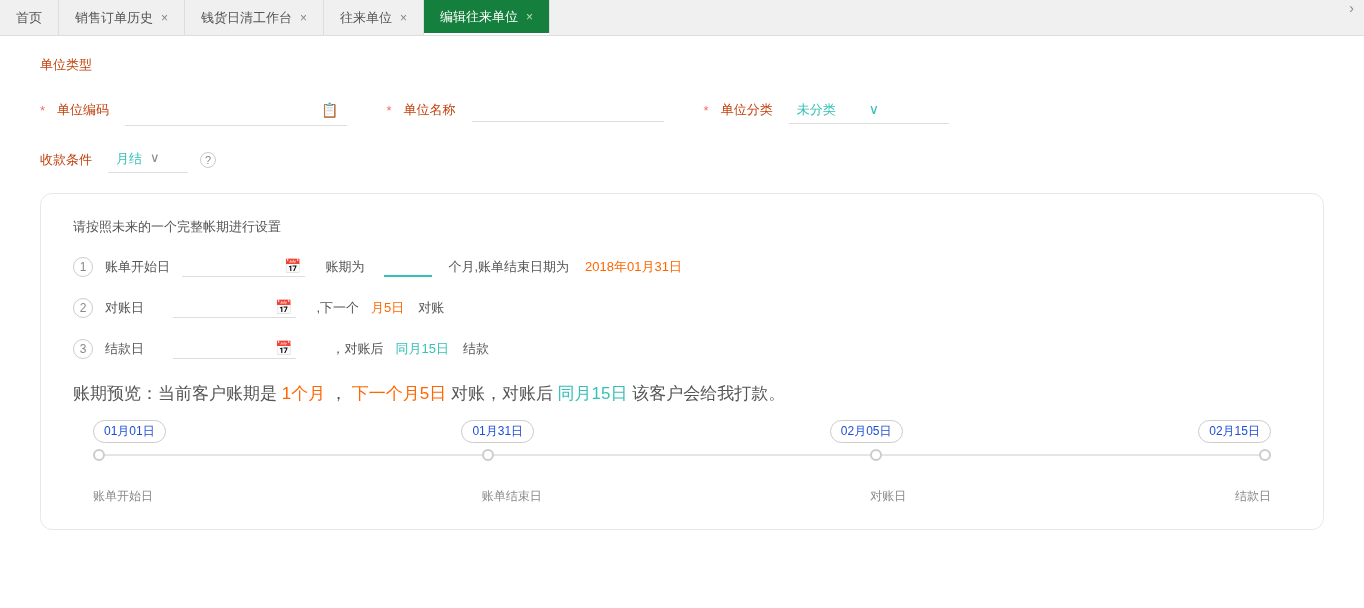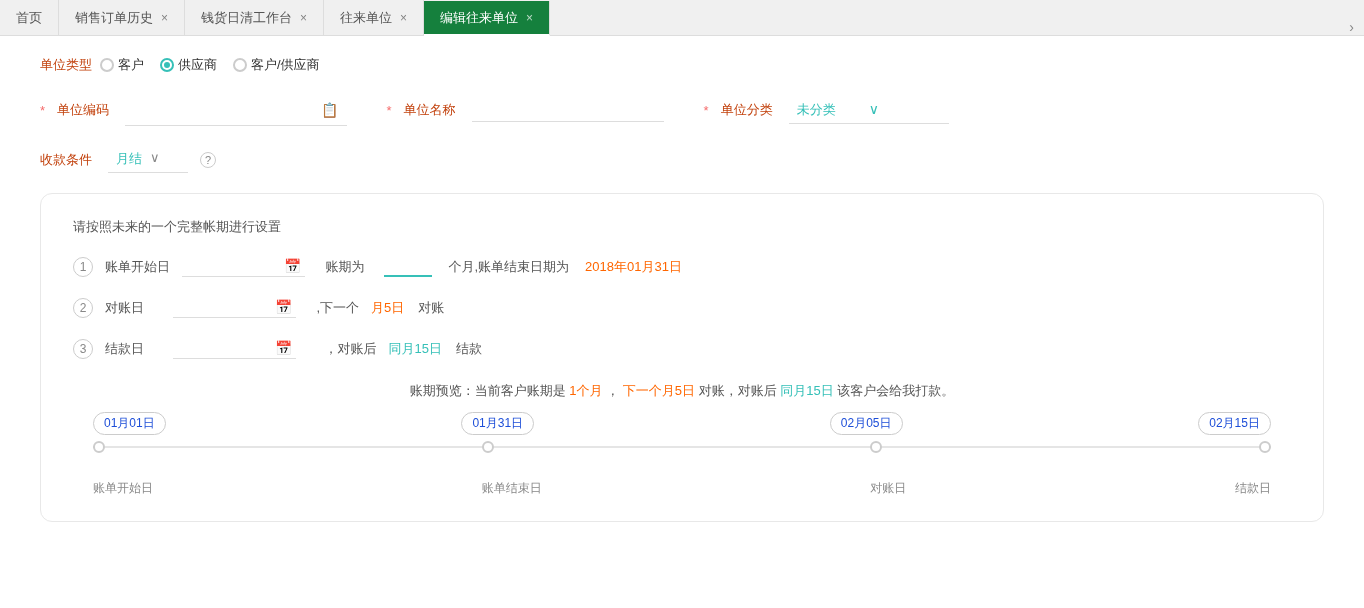--- a/index.html
+++ b/index.html
@@ -1,21 +1,21 @@
 <!DOCTYPE html>
 <html><head>
   <meta charset="utf-8">
   <style>
     * { box-sizing: border-box; margin: 0; padding: 0; }
     body { font-family: "Microsoft YaHei", "PingFang SC", sans-serif; font-size: 13px; background: #f5f5f5; color: #333; }
 
     
     .tab-bar {
       display: flex;
-      align-items: flex-end;
+      align-items: flex-start;
       background: #f0f0f0;
       border-bottom: 1px solid #ddd;
       height: 36px;
       padding-left: 0;
     }
     .tab {
       display: flex;
       align-items: center;
       padding: 0 16px;
       height: 100%;
@@ -229,24 +229,23 @@
       width: 40px;
     }
     .text-normal { color: #555; }
     .text-orange { color: #ff6600; }
     .text-teal { color: #36c0b8; }
     .text-date-highlight { color: #ff6600; font-weight: normal; }
 
     
     .preview-section {
       margin-top: 16px;
-      font-size: 13px;
+      font-size: 17px;
       color: #555;
       line-height: 1.8;
-      text-align: center;
     }
 
     
     .timeline-container {
       margin-top: 20px;
       padding: 0 20px;
       position: relative;
     }
     .tl-line {
       position: absolute;
@@ -329,34 +328,20 @@
     <span>编辑往来单位</span>
     <span class="close-btn">×</span>
   </div>
   <div class="tab-arrow">›</div>
 </div>
 
 <div class="content">
 
   <div class="form-row">
     <span class="form-label">单位类型</span>
-    <div class="radio-group">
-      <label class="radio-item">
-        <div class="radio-circle"></div>
-        <span>客户</span>
-      </label>
-      <label class="radio-item">
-        <div class="radio-circle checked"></div>
-        <span>供应商</span>
-      </label>
-      <label class="radio-item">
-        <div class="radio-circle"></div>
-        <span>客户/供应商</span>
-      </label>
-    </div>
   </div>
 
   <div class="form-row" style="gap:40px;">
     <div style="display:flex;align-items:center;gap:8px;">
       <span class="required-star">*</span>
       <span class="form-label">单位编码</span>
       <div class="input-with-icon">
         <input type="text" class="form-input" style="border-bottom: none;">
         <span class="icon-cal">📋</span>
       </div>
@@ -423,21 +408,21 @@
 
     <div class="row-item">
       <div class="row-num">
         <span>3</span>
       </div>
       <span class="row-field-label">结款日</span>
       <div class="date-input-wrap">
         <input type="text" style="">
         <span class="icon-cal">📅</span>
       </div>
-      <span class="text-normal" style="margin-left:16px;">，对账后</span>
+      <span class="text-normal" style="margin-left:23px;">，对账后</span>
       <span class="text-teal">同月15日</span>
       <span class="text-normal" style="margin-left:2px;">结款</span>
     </div>
 
     <div class="preview-section">
       <span>账期预览：当前客户账期是</span>
       <span class="text-orange">1个月</span>
       <span>，</span>
       <span class="text-orange">下一个月5日</span>
       <span> 对账，对账后 </span>

